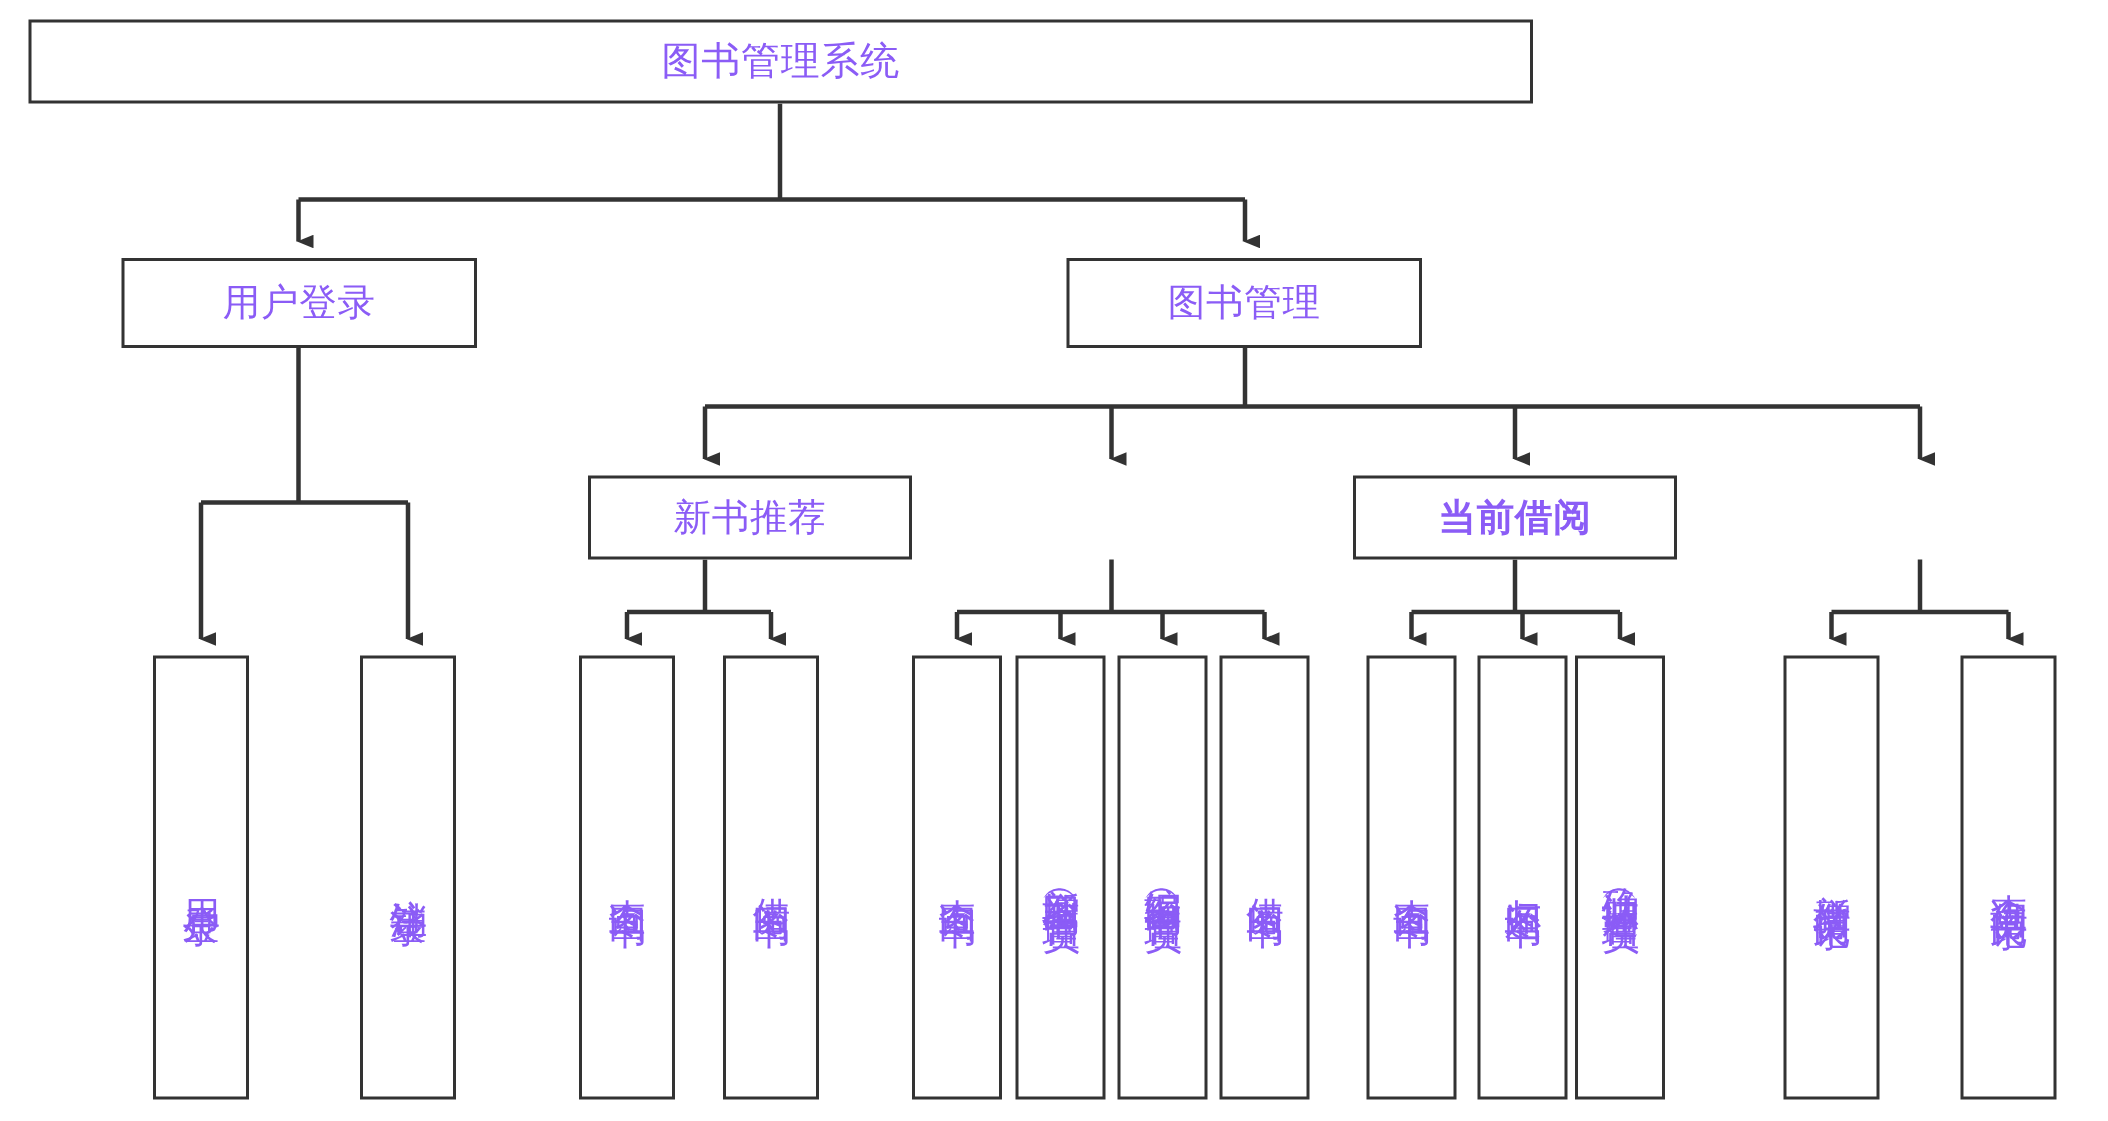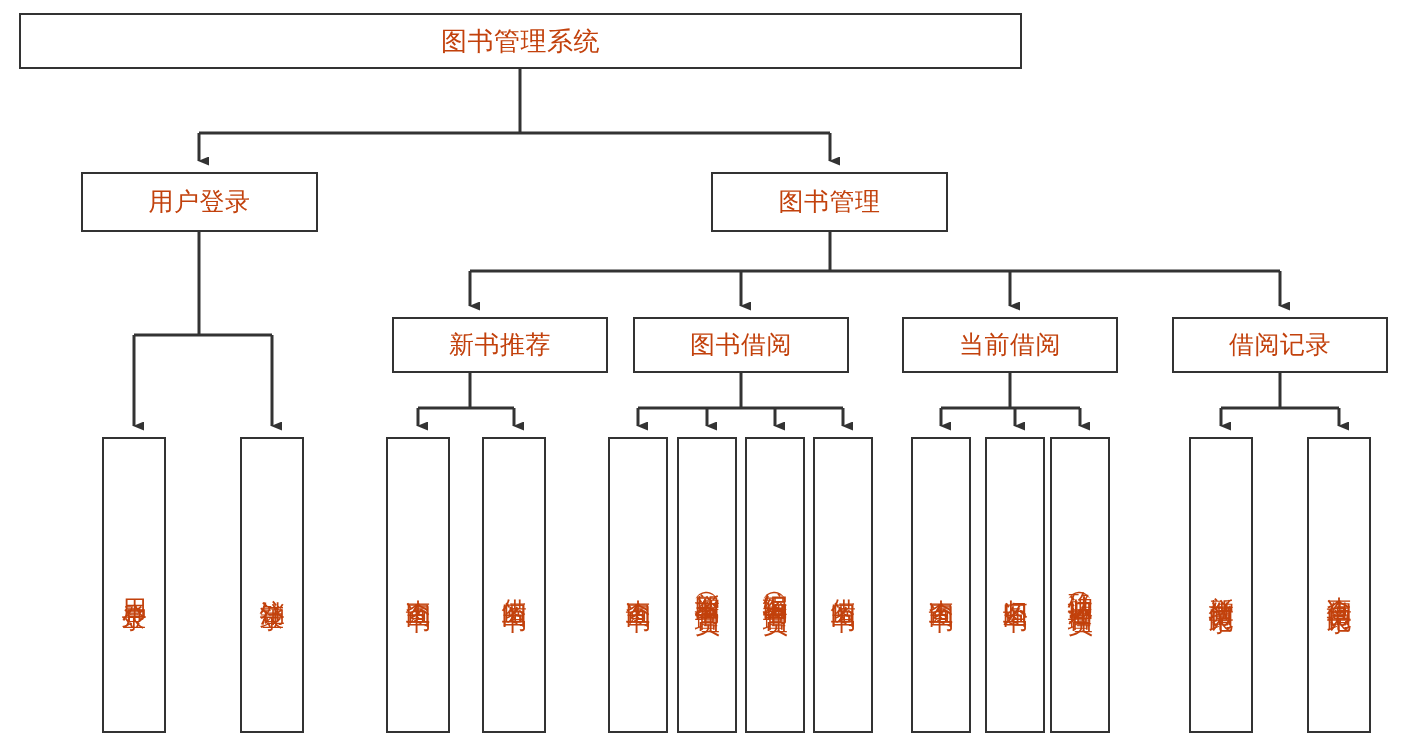--- a/index.html
+++ b/index.html
@@ -27,21 +27,21 @@
     pointer-events: none;
   }
   .node {
     position: absolute;
     box-sizing: border-box;
     background: #ffffff;
     border: 2px solid #333333;
     display: flex;
     align-items: center;
     justify-content: center;
-    color: #c2410c;
+    color: #8b5cf6;
   }
   .node .node-label {
     display: block;
     text-align: center;
     line-height: 1.18;
     white-space: nowrap;
   }
   .node.horizontal .node-label {
     writing-mode: horizontal-tb;
     font-size: 25px;
@@ -132,31 +132,25 @@
   </div>
 
   <div class="node horizontal" style="left:711px; top:172px; width:237px; height:60px;">
     <span class="node-label">图书管理</span>
   </div>
 
   <div class="node horizontal" style="left:362px; top:317px; width:216px; height:56px;margin-left:30px;">
     <span class="node-label">新书推荐</span>
   </div>
 
-  <div class="node horizontal" style="left:633px; top:317px; width:216px; height:56px;">
-    <span class="node-label">图书借阅</span>
-  </div>
-
-  <div class="node horizontal" style="left:902px; top:317px; width:216px; height:56px;">
+
+  <div class="node horizontal" style="left:902px; top:317px; width:216px; height:56px;font-weight:bold;">
     <span class="node-label">当前借阅</span>
   </div>
 
-  <div class="node horizontal" style="left:1172px; top:317px; width:216px; height:56px;">
-    <span class="node-label">借阅记录</span>
-  </div>
 
   <div class="node vertical" style="left:102px; top:437px; width:64px; height:296px;">
     <span class="node-label">用户登录</span>
   </div>
 
   <div class="node vertical" style="left:240px; top:437px; width:64px; height:296px;">
     <span class="node-label">注销登录</span>
   </div>
 
   <div class="node vertical" style="left:386px; top:437px; width:64px; height:296px;">

